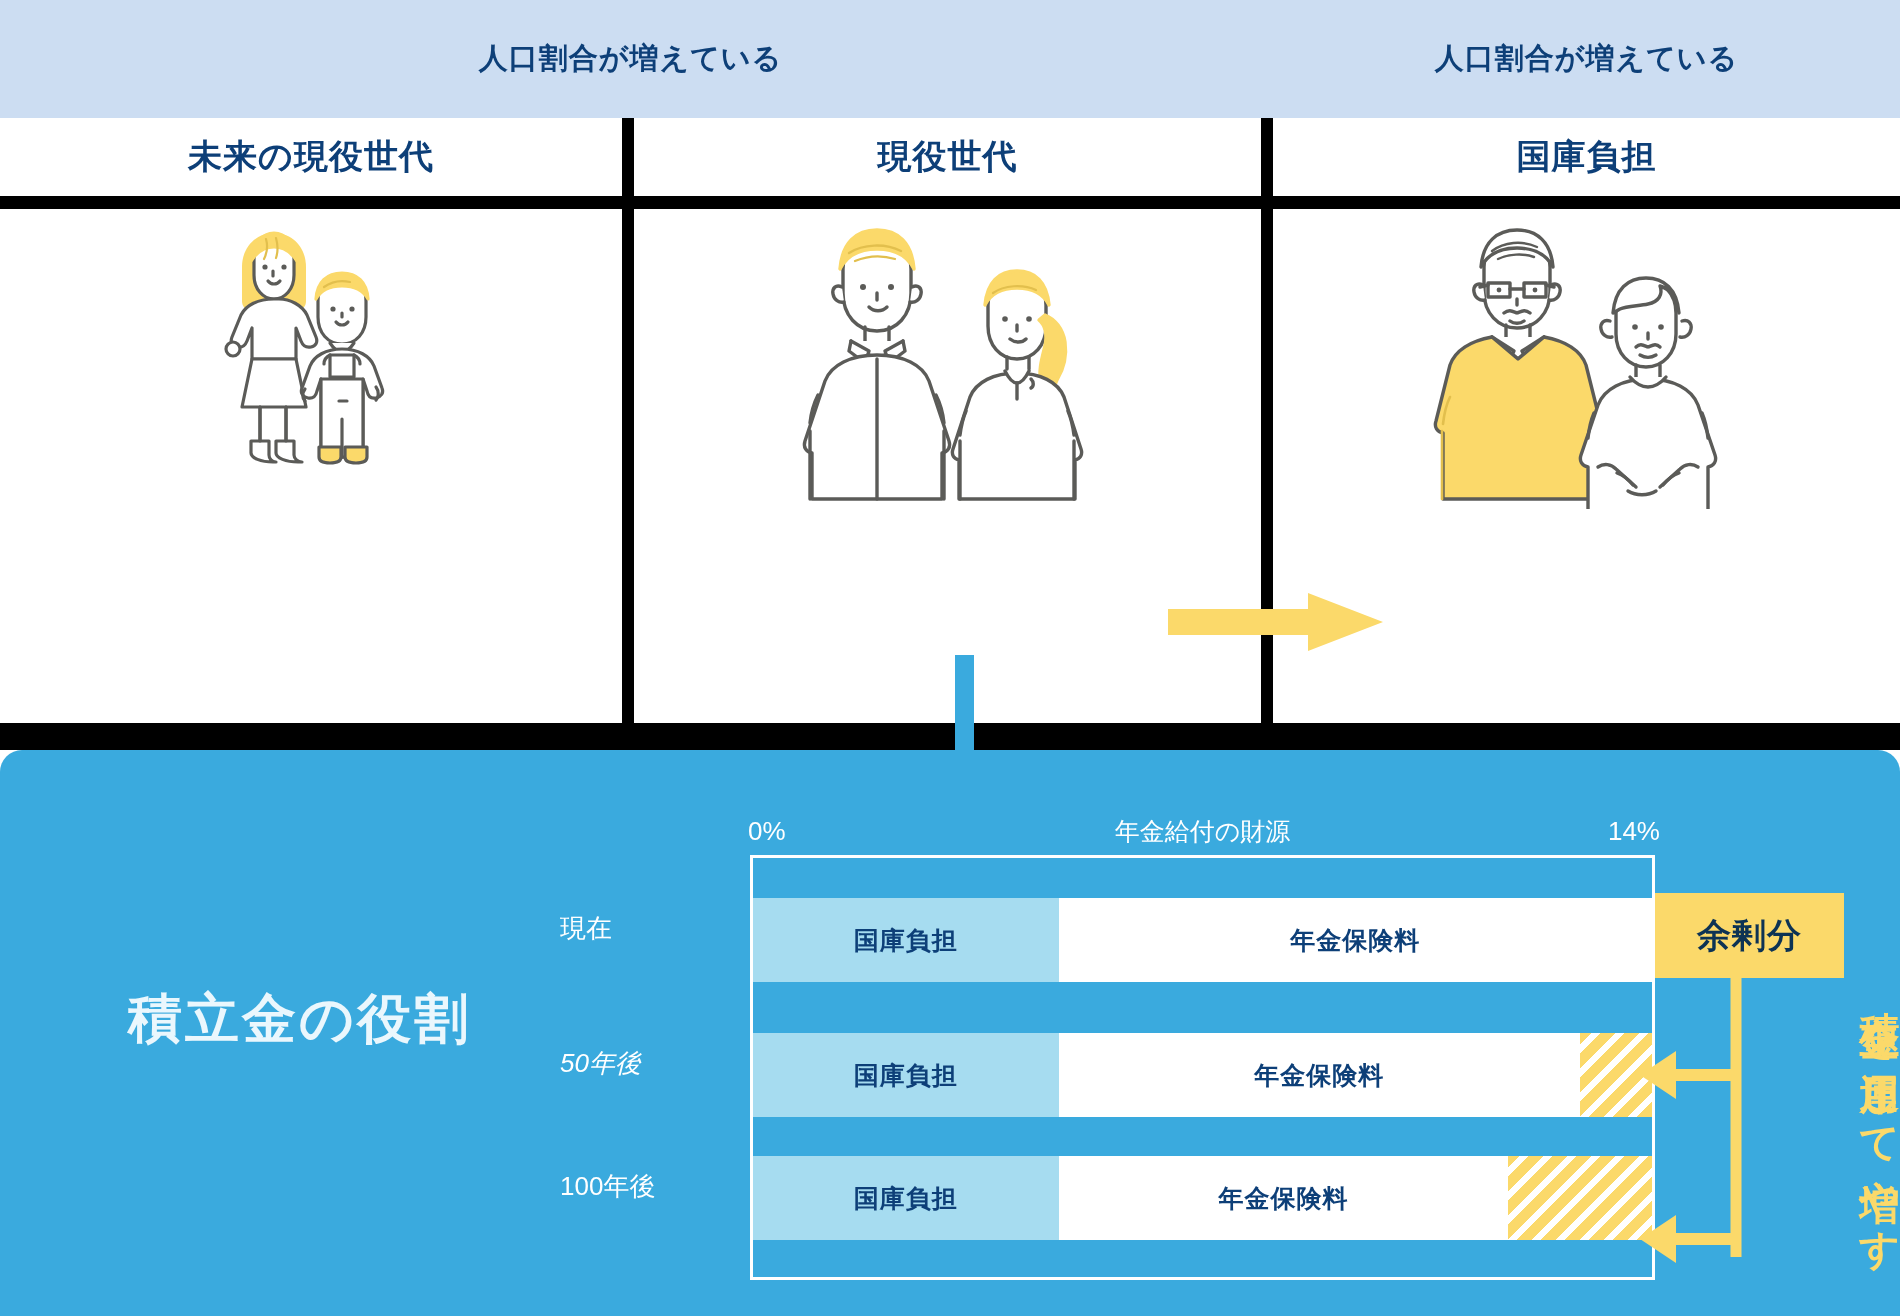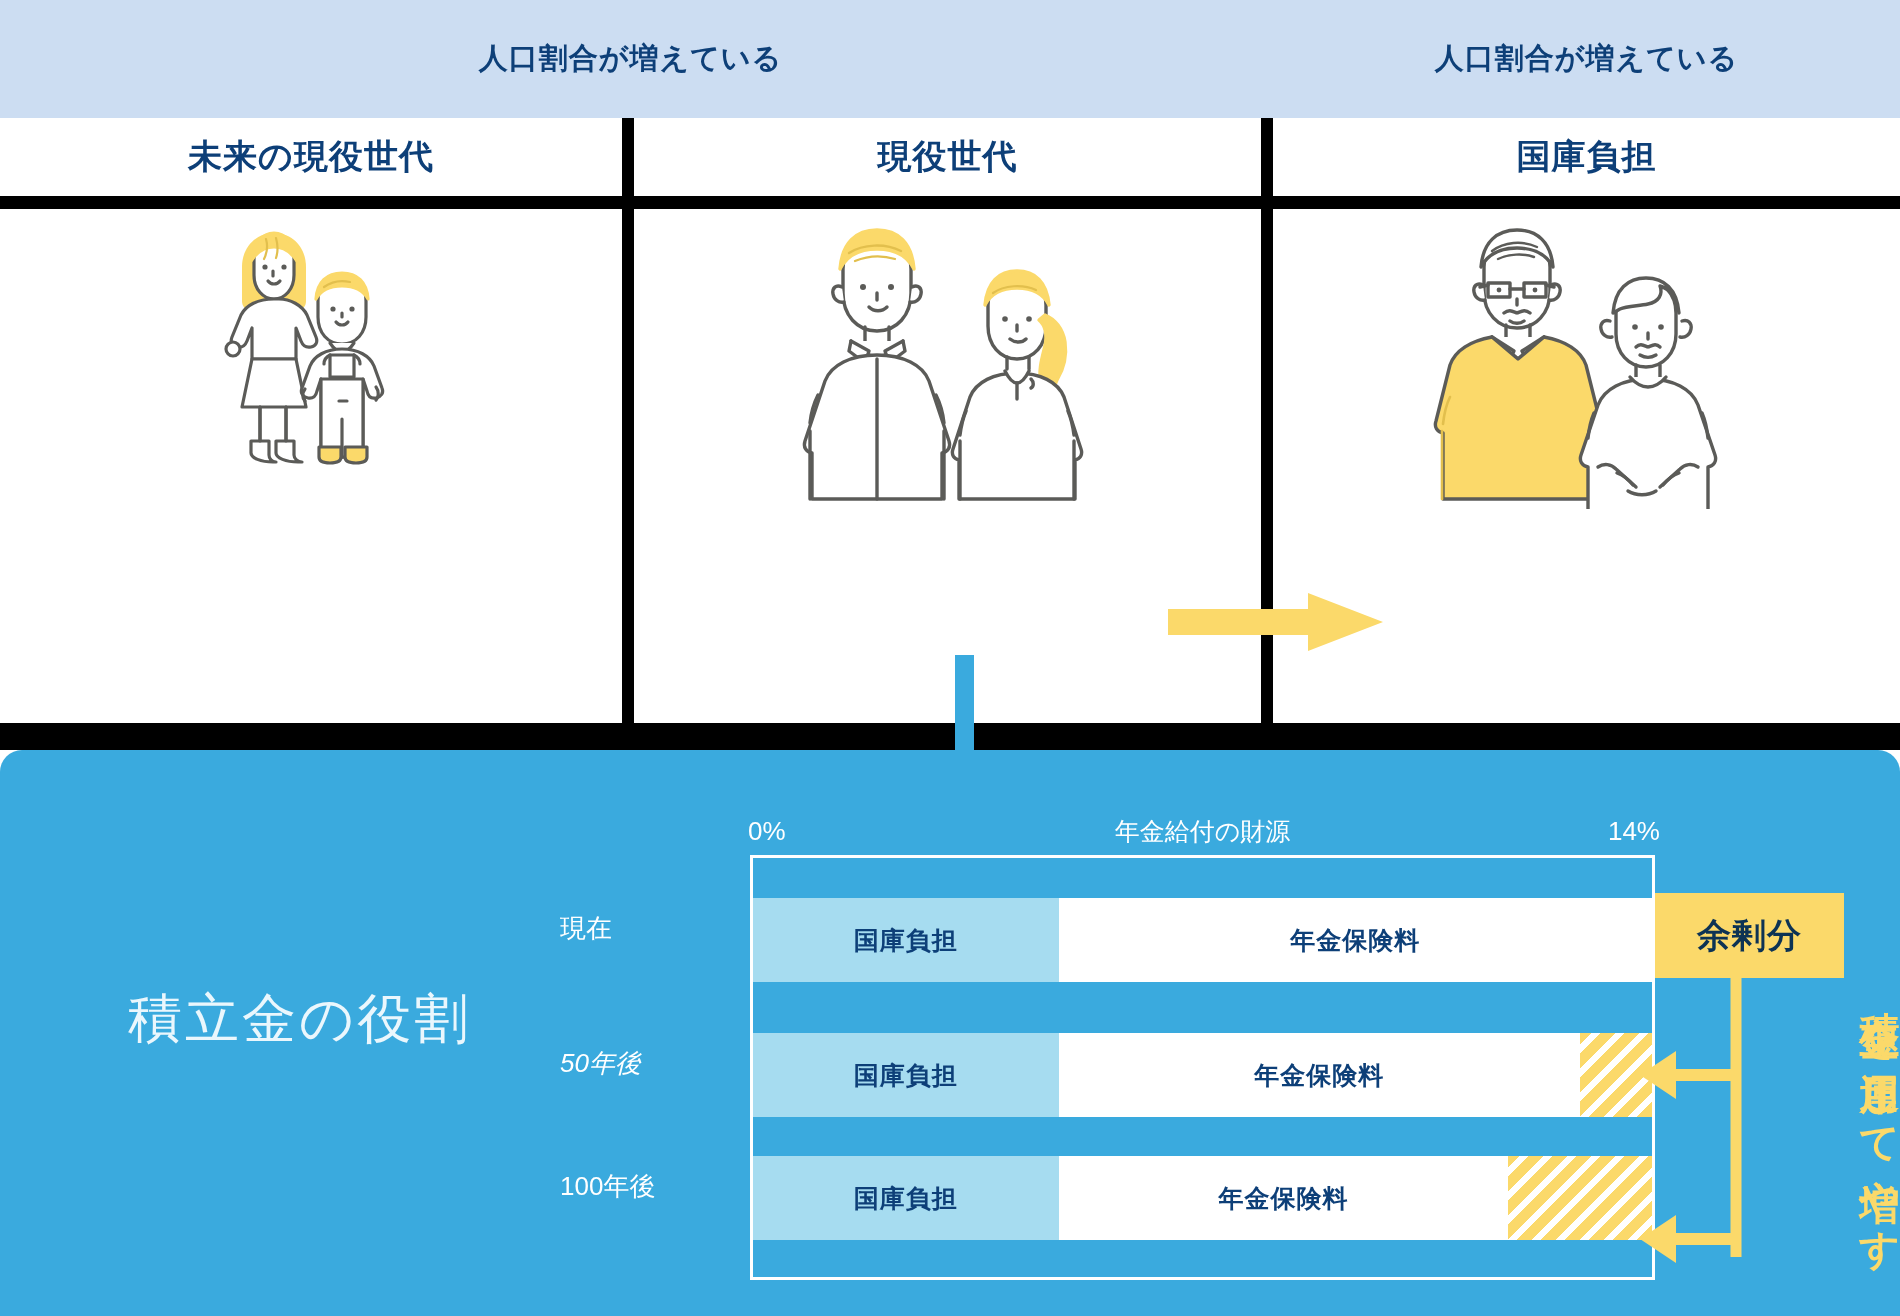--- a/index.html
+++ b/index.html
@@ -86,21 +86,21 @@
   }
 
   
   #bluepanel {
     position: absolute; left: 0; top: 750px; width: 1900px; height: 566px;
     background: #3aaade; border-radius: 22px 22px 0 0;
   }
 
   #role-title {
     position: absolute; left: 128px; top: 983px; width: 520px;
-    color: #eaf7fd; font-size: 54px; font-weight: 400; letter-spacing: 3px;
+    color: #eaf7fd; font-size: 54px; font-weight: 700; letter-spacing: 3px;
   }
 
   
   .axis-lab {
     position: absolute; top: 814px; height: 34px;
     color: #ffffff; font-size: 26px; font-weight: 400; line-height: 34px;
   }
   #axis-0    { left: 748px;  text-align: left; }
   #axis-mid  { left: 750px;  width: 905px; text-align: center; font-size: 25px; }
   #axis-100  { left: 1568px; width: 92px; text-align: right; }

